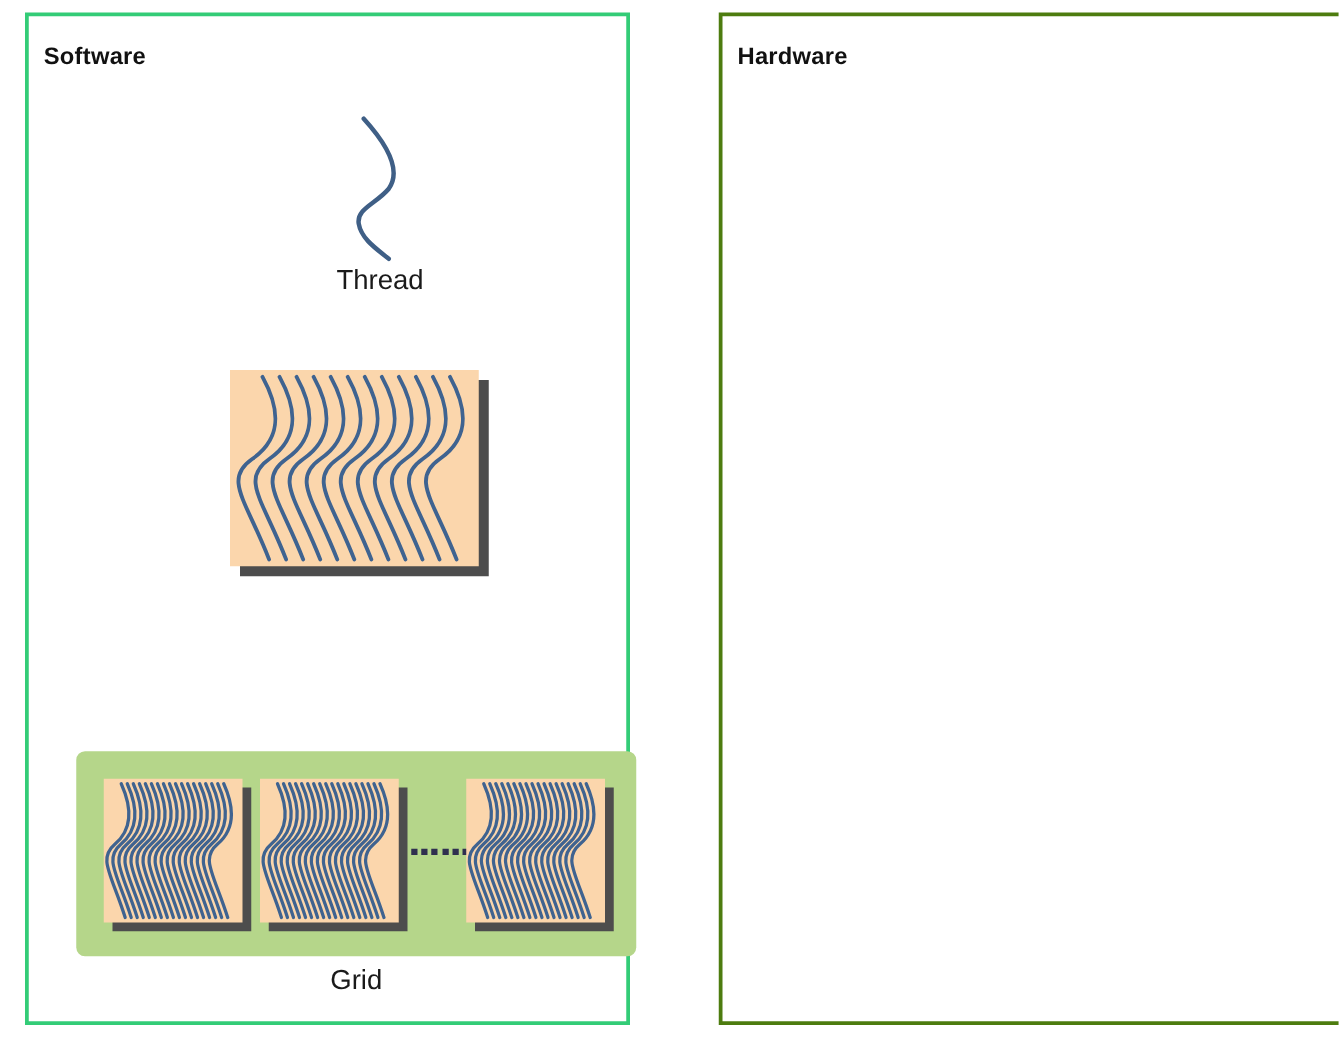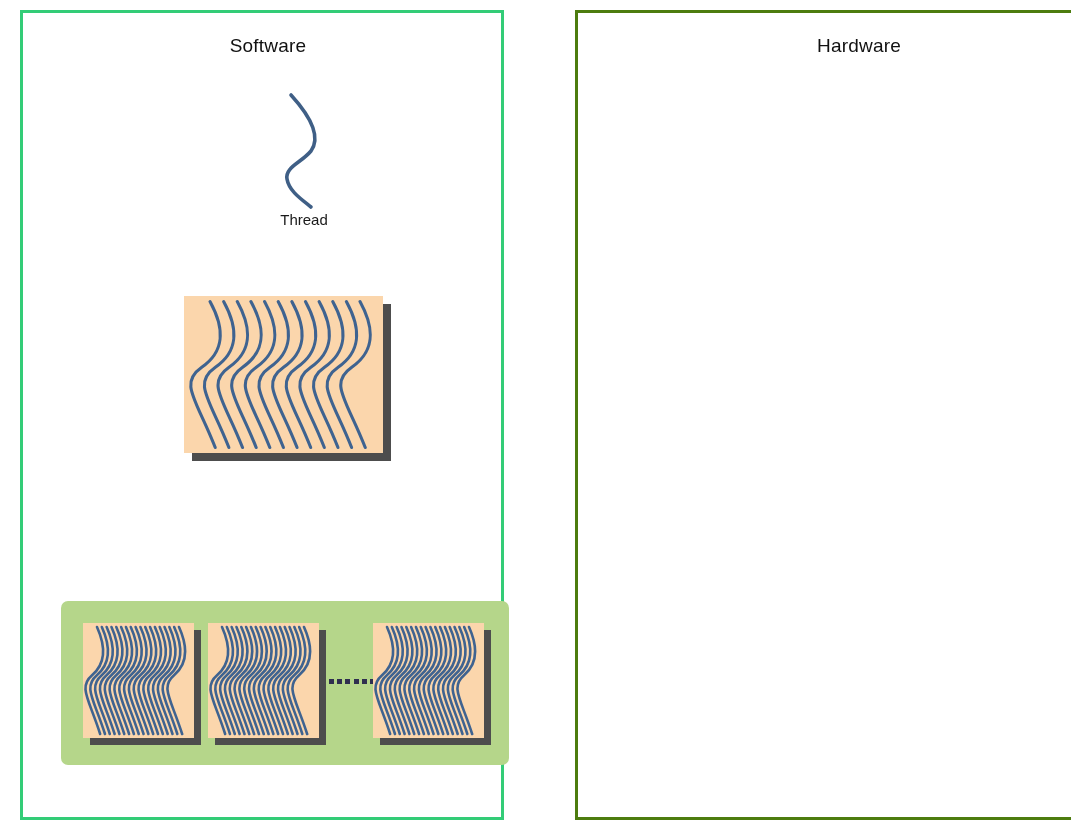--- a/index.html
+++ b/index.html
@@ -38,32 +38,32 @@
     top: 10px;
     width: 556px;
     height: 810px;
     border: 3px solid #4d7c0f;
   }
   .panel-title {
     position: absolute;
     left: 12px;
     right: 0;
     top: 22px;
-    text-align: center;
+    text-align: left;
     font-size: 19px;
-    font-weight: normal;
+    font-weight: bold;
     letter-spacing: 0.2px;
     color: #111111;
   }
 
   
   .caption {
     position: absolute;
     text-align: center;
-    font-size: 15px;
+    font-size: 22px;
     color: #1a1a1a;
     white-space: nowrap;
   }
 
   
   #thread-figure {
     position: absolute;
     left: 216px;
     top: 78px;
     width: 130px;
@@ -265,20 +265,21 @@
                 <path d="M 81.52941176470588 4.0 C 90.52941176470588 24.0, 90.52941176470588 40.4, 76.57941176470588 52.2 S 73.42941176470589 75.7, 84.67941176470589 111.0"></path>
                 <path d="M 86.35294117647058 4.0 C 95.35294117647058 24.0, 95.35294117647058 40.4, 81.40294117647058 52.2 S 78.25294117647059 75.7, 89.50294117647059 111.0"></path>
                 <path d="M 91.17647058823529 4.0 C 100.17647058823529 24.0, 100.17647058823529 40.4, 86.22647058823529 52.2 S 83.0764705882353 75.7, 94.3264705882353 111.0"></path>
                 <path d="M 96 4.0 C 105 24.0, 105 40.4, 91.05 52.2 S 87.9 75.7, 99.15 111.0"></path>
               </g>
           </svg>
         </div>
       </div>
 
     </div>
+    <div class="caption" id="grid-caption">Grid</div>
 
   </div>
 
   <div class="panel" id="hardware-panel">
 
     <div class="panel-title">Hardware</div>
 
   </div>
 
 </div>

